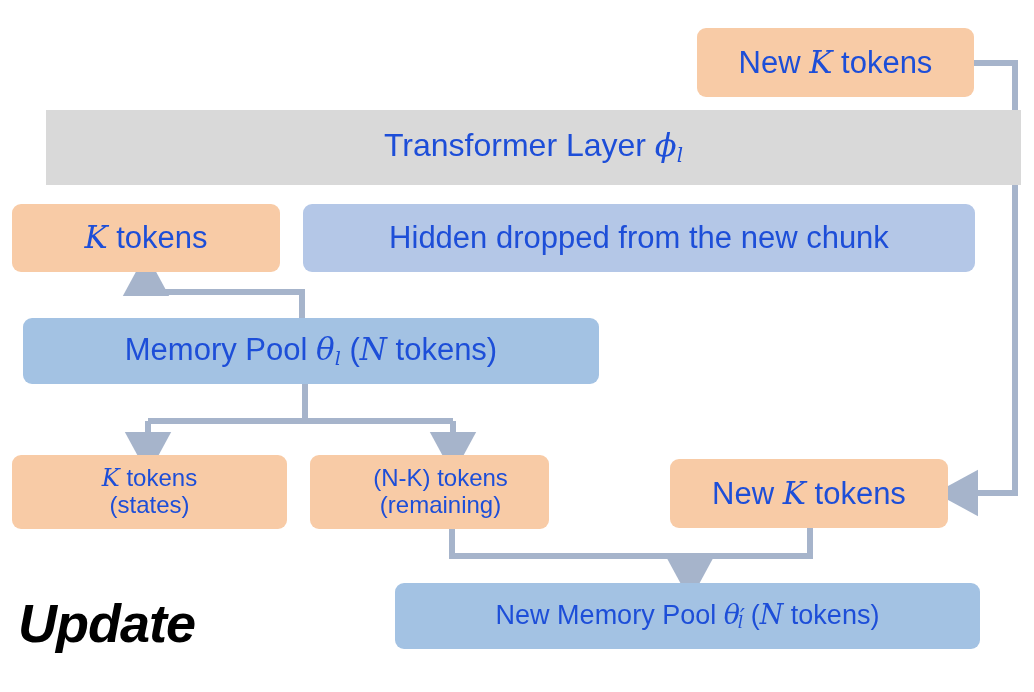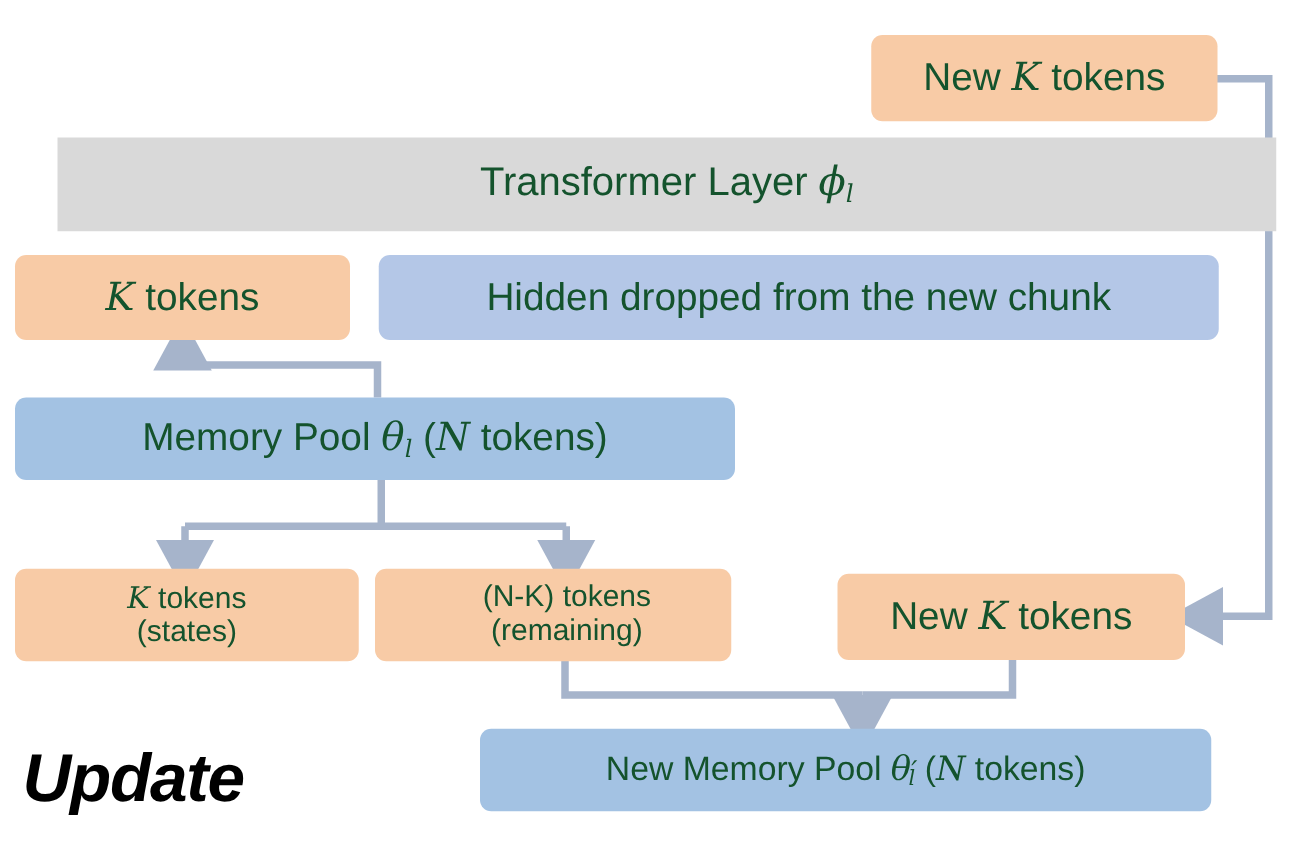--- a/index.html
+++ b/index.html
@@ -1,22 +1,22 @@
 <!DOCTYPE html>
 <html><head>
 <meta charset="utf-8">
 <style>
   html,body{margin:0;padding:0;background:#ffffff;}
   body{font-family:"Liberation Sans",sans-serif;}
   #stage{position:relative;width:1034px;height:692px;background:#ffffff;overflow:hidden;}
   .box{position:absolute;display:flex;align-items:center;justify-content:center;
-       text-align:left;color:#14532d;line-height:1.12;box-sizing:border-box;}
+       text-align:left;color:#1d4ed8;line-height:1.12;box-sizing:border-box;}
   .orange{background:#F8CBA6;border-radius:9px;}
   .blue{background:#B4C7E7;border-radius:9px;}
-  .blue-deep{background:#A3C2E3;border-radius:9px;}
+  .blue-deep{background:#A3C2E3;border-radius:9px;margin-left:11px;}
   .gray{background:#D9D9D9;border-radius:0;margin-left:36px;}
   .mi{font-family:"DejaVu Serif",serif;font-style:italic;}
   .sub{font-size:.62em;vertical-align:-0.28em;font-family:"DejaVu Serif",serif;font-style:italic;}
   svg.wires{position:absolute;left:0;top:0;width:1034px;height:692px;pointer-events:none;}
   #update-label{position:absolute;left:18px;top:592px;font-size:54px;font-weight:bold;
        font-style:italic;color:#000;letter-spacing:-1px;font-family:"Liberation Sans",sans-serif;text-align:right;}
 </style>
 </head>
 <body>
 
@@ -69,21 +69,21 @@
     </span>
   </div>
 
   <div class="box orange" style="left:12px;top:455px;width:275px;height:74px;font-size:24px;flex-direction:column;">
     <span>
       <span class="mi">K</span><span> tokens</span>
     </span>
     <span>(states)</span>
   </div>
 
-  <div class="box orange" style="left:300px;top:455px;width:285px;height:74px;font-size:24px;flex-direction:column;padding-left:22px;">
+  <div class="box orange" style="left:310px;top:455px;width:239px;height:74px;font-size:24px;flex-direction:column;padding-left:22px;">
     <span>(N-K) tokens</span>
     <span>(remaining)</span>
   </div>
 
   <div class="box orange" style="left:670px;top:459px;width:278px;height:69px;font-size:31px;">
     <span>
       <span>New </span><span class="mi">K</span><span> tokens</span>
     </span>
   </div>
 

